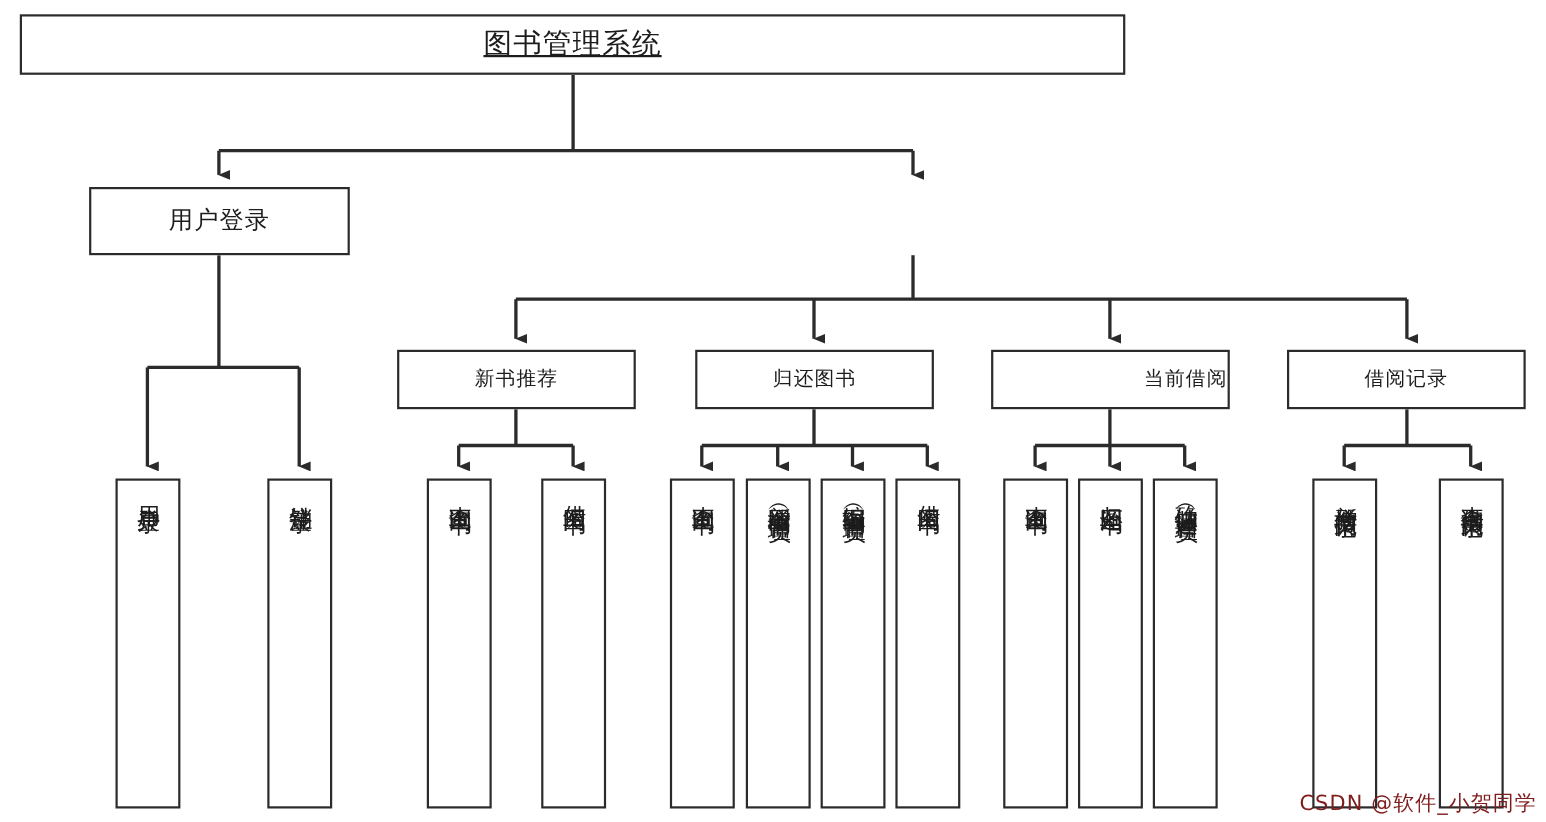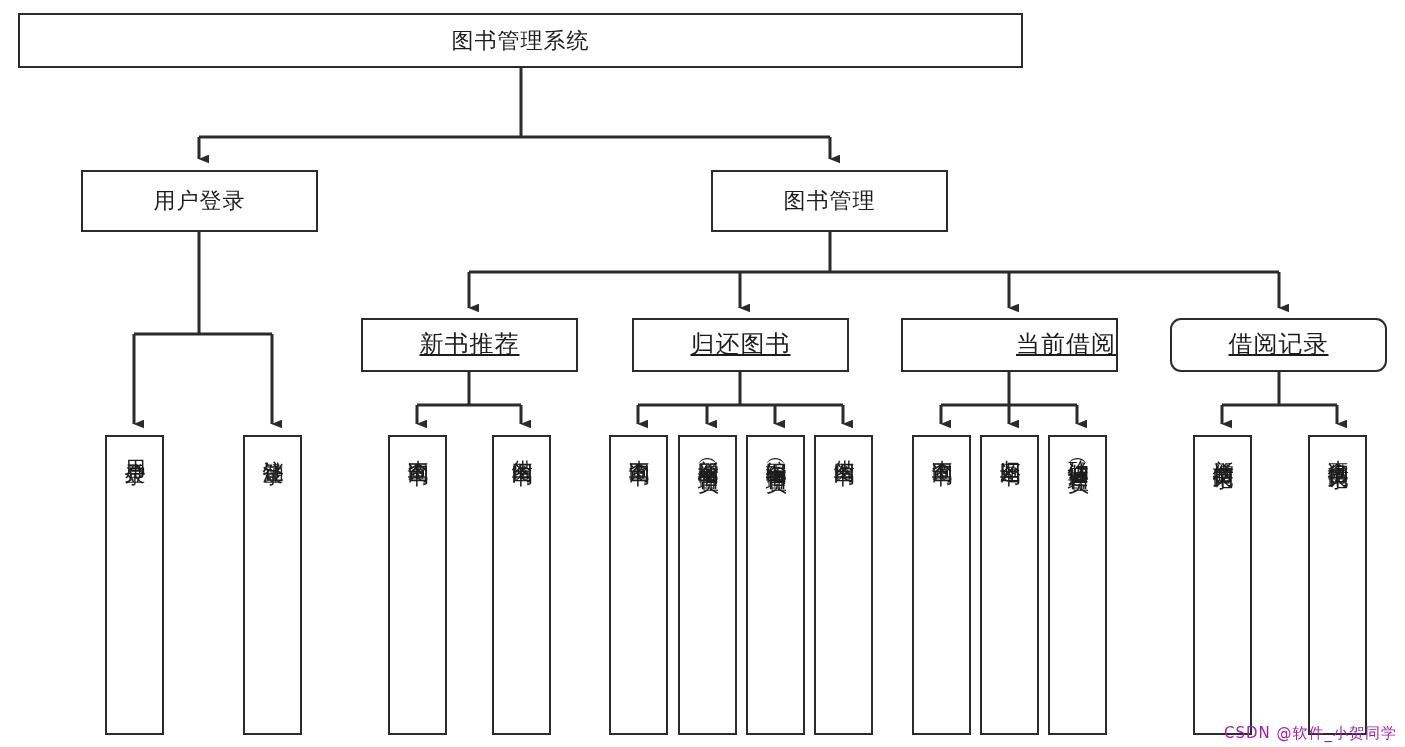--- a/index.html
+++ b/index.html
@@ -46,29 +46,29 @@
   }
   .node.vert .label{
     writing-mode:vertical-rl;
     text-orientation:upright;
     font-size:21px;
     line-height:1.32;
     letter-spacing:2px;
     white-space:nowrap;
     display:block;
   }
-  .node.lvl1 .label{font-size:22px;}
+  .node.lvl1 .label{font-size:26px;text-decoration:underline;}
   .node.lvl2 .label{font-size:22px;}
-  .node.lvl3 .label{font-size:24px;text-decoration:underline;}
+  .node.lvl3 .label{font-size:18px;}
   .watermark{
     position:absolute;
     right:8px;
     bottom:4px;
-    font-size:15px;
-    color:#a21caf;
+    font-size:19px;
+    color:#7f1d1d;
     letter-spacing:1px;
     white-space:nowrap;
     pointer-events:none;
   }
 </style>
 </head>
 <body>
 
 <div id="canvas">
 
@@ -124,37 +124,34 @@
   </svg>
 
   <div class="node lvl1" style="left:18px; top:13px; width:1005px; height:55px;">
     <span class="label">图书管理系统</span>
   </div>
 
   <div class="node lvl2" style="left:81px; top:170px; width:237px; height:62px;">
     <span class="label">用户登录</span>
   </div>
 
-  <div class="node lvl2" style="left:711px; top:170px; width:237px; height:62px;">
-    <span class="label">图书管理</span>
-  </div>
 
   <div class="node lvl3" style="left:361px; top:318px; width:217px; height:54px;">
     <span class="label">新书推荐</span>
   </div>
 
   <div class="node lvl3" style="left:632px; top:318px; width:217px; height:54px;">
     <span class="label">归还图书</span>
   </div>
 
   <div class="node lvl3" style="left:901px; top:318px; width:217px; height:54px;justify-content:flex-end;">
     <span class="label">当前借阅</span>
   </div>
 
-  <div class="node lvl3" style="left:1170px; top:318px; width:217px; height:54px;border-radius:11px;">
+  <div class="node lvl3" style="left:1170px; top:318px; width:217px; height:54px;">
     <span class="label">借阅记录</span>
   </div>
 
   <div class="node vert" style="left:105px; top:435px; width:59px; height:300px;">
     <span class="label">用户登录</span>
   </div>
 
   <div class="node vert" style="left:243px; top:435px; width:59px; height:300px;">
     <span class="label">注销登录</span>
   </div>

